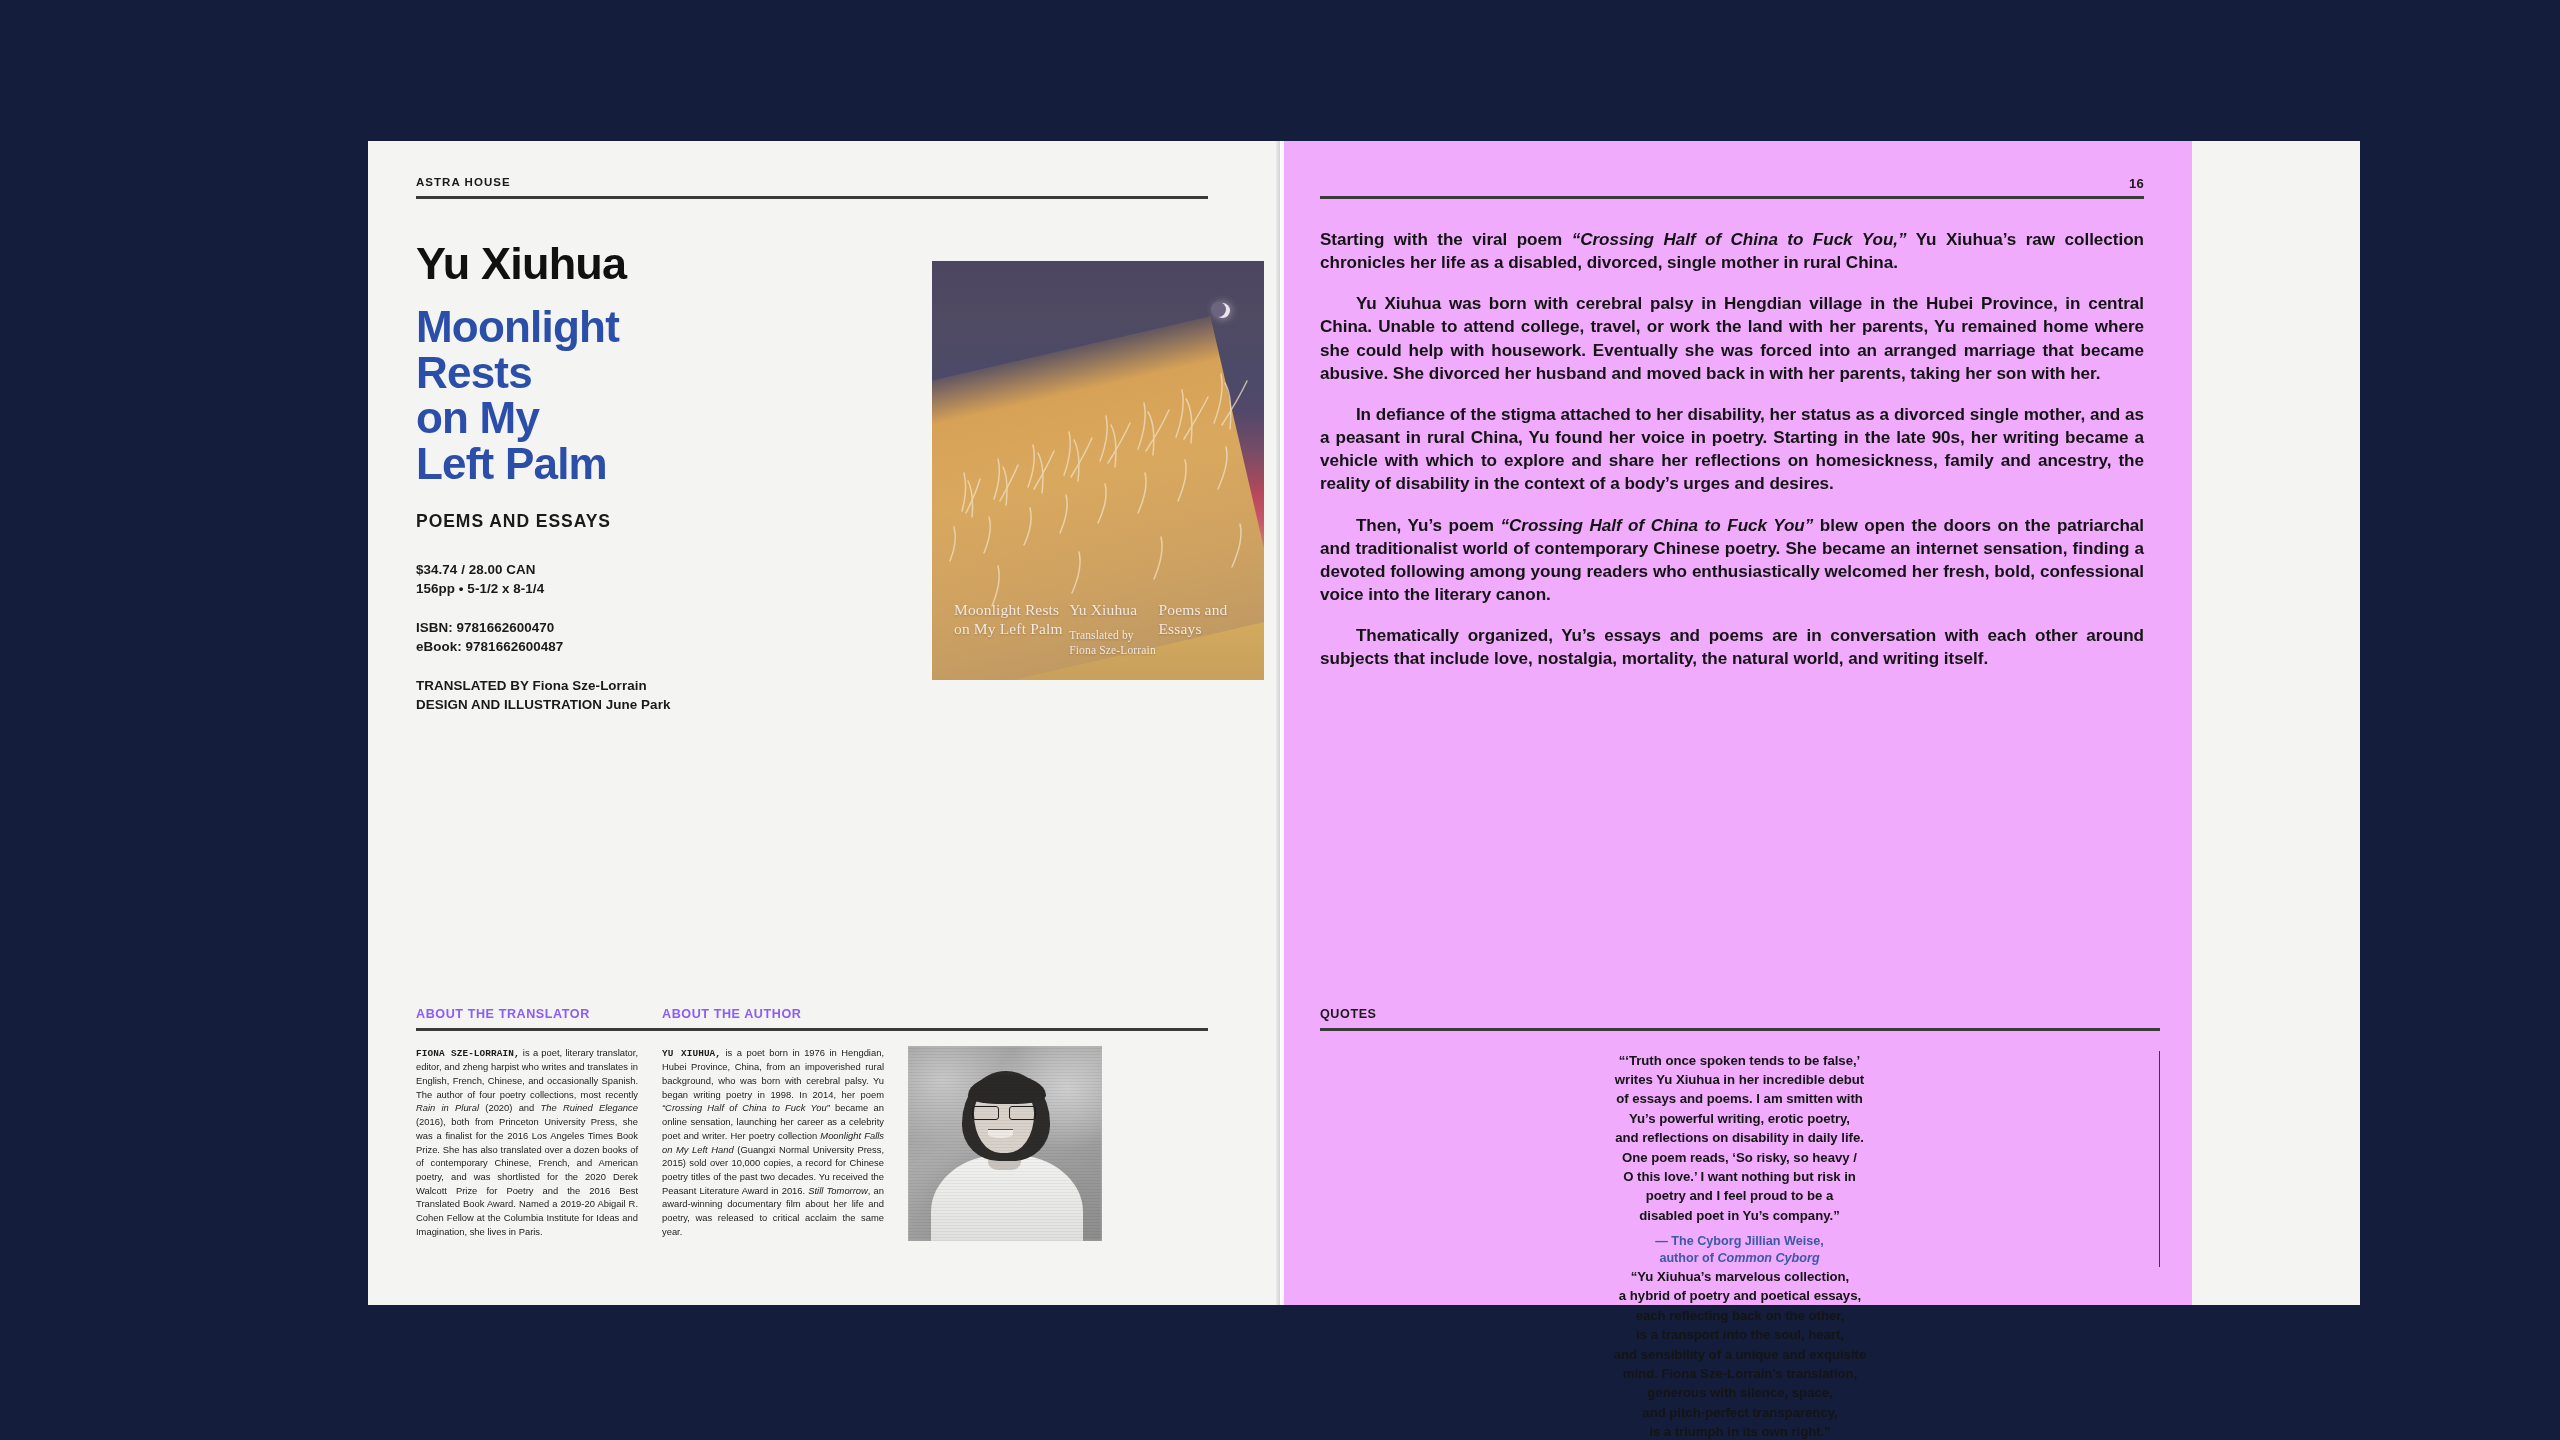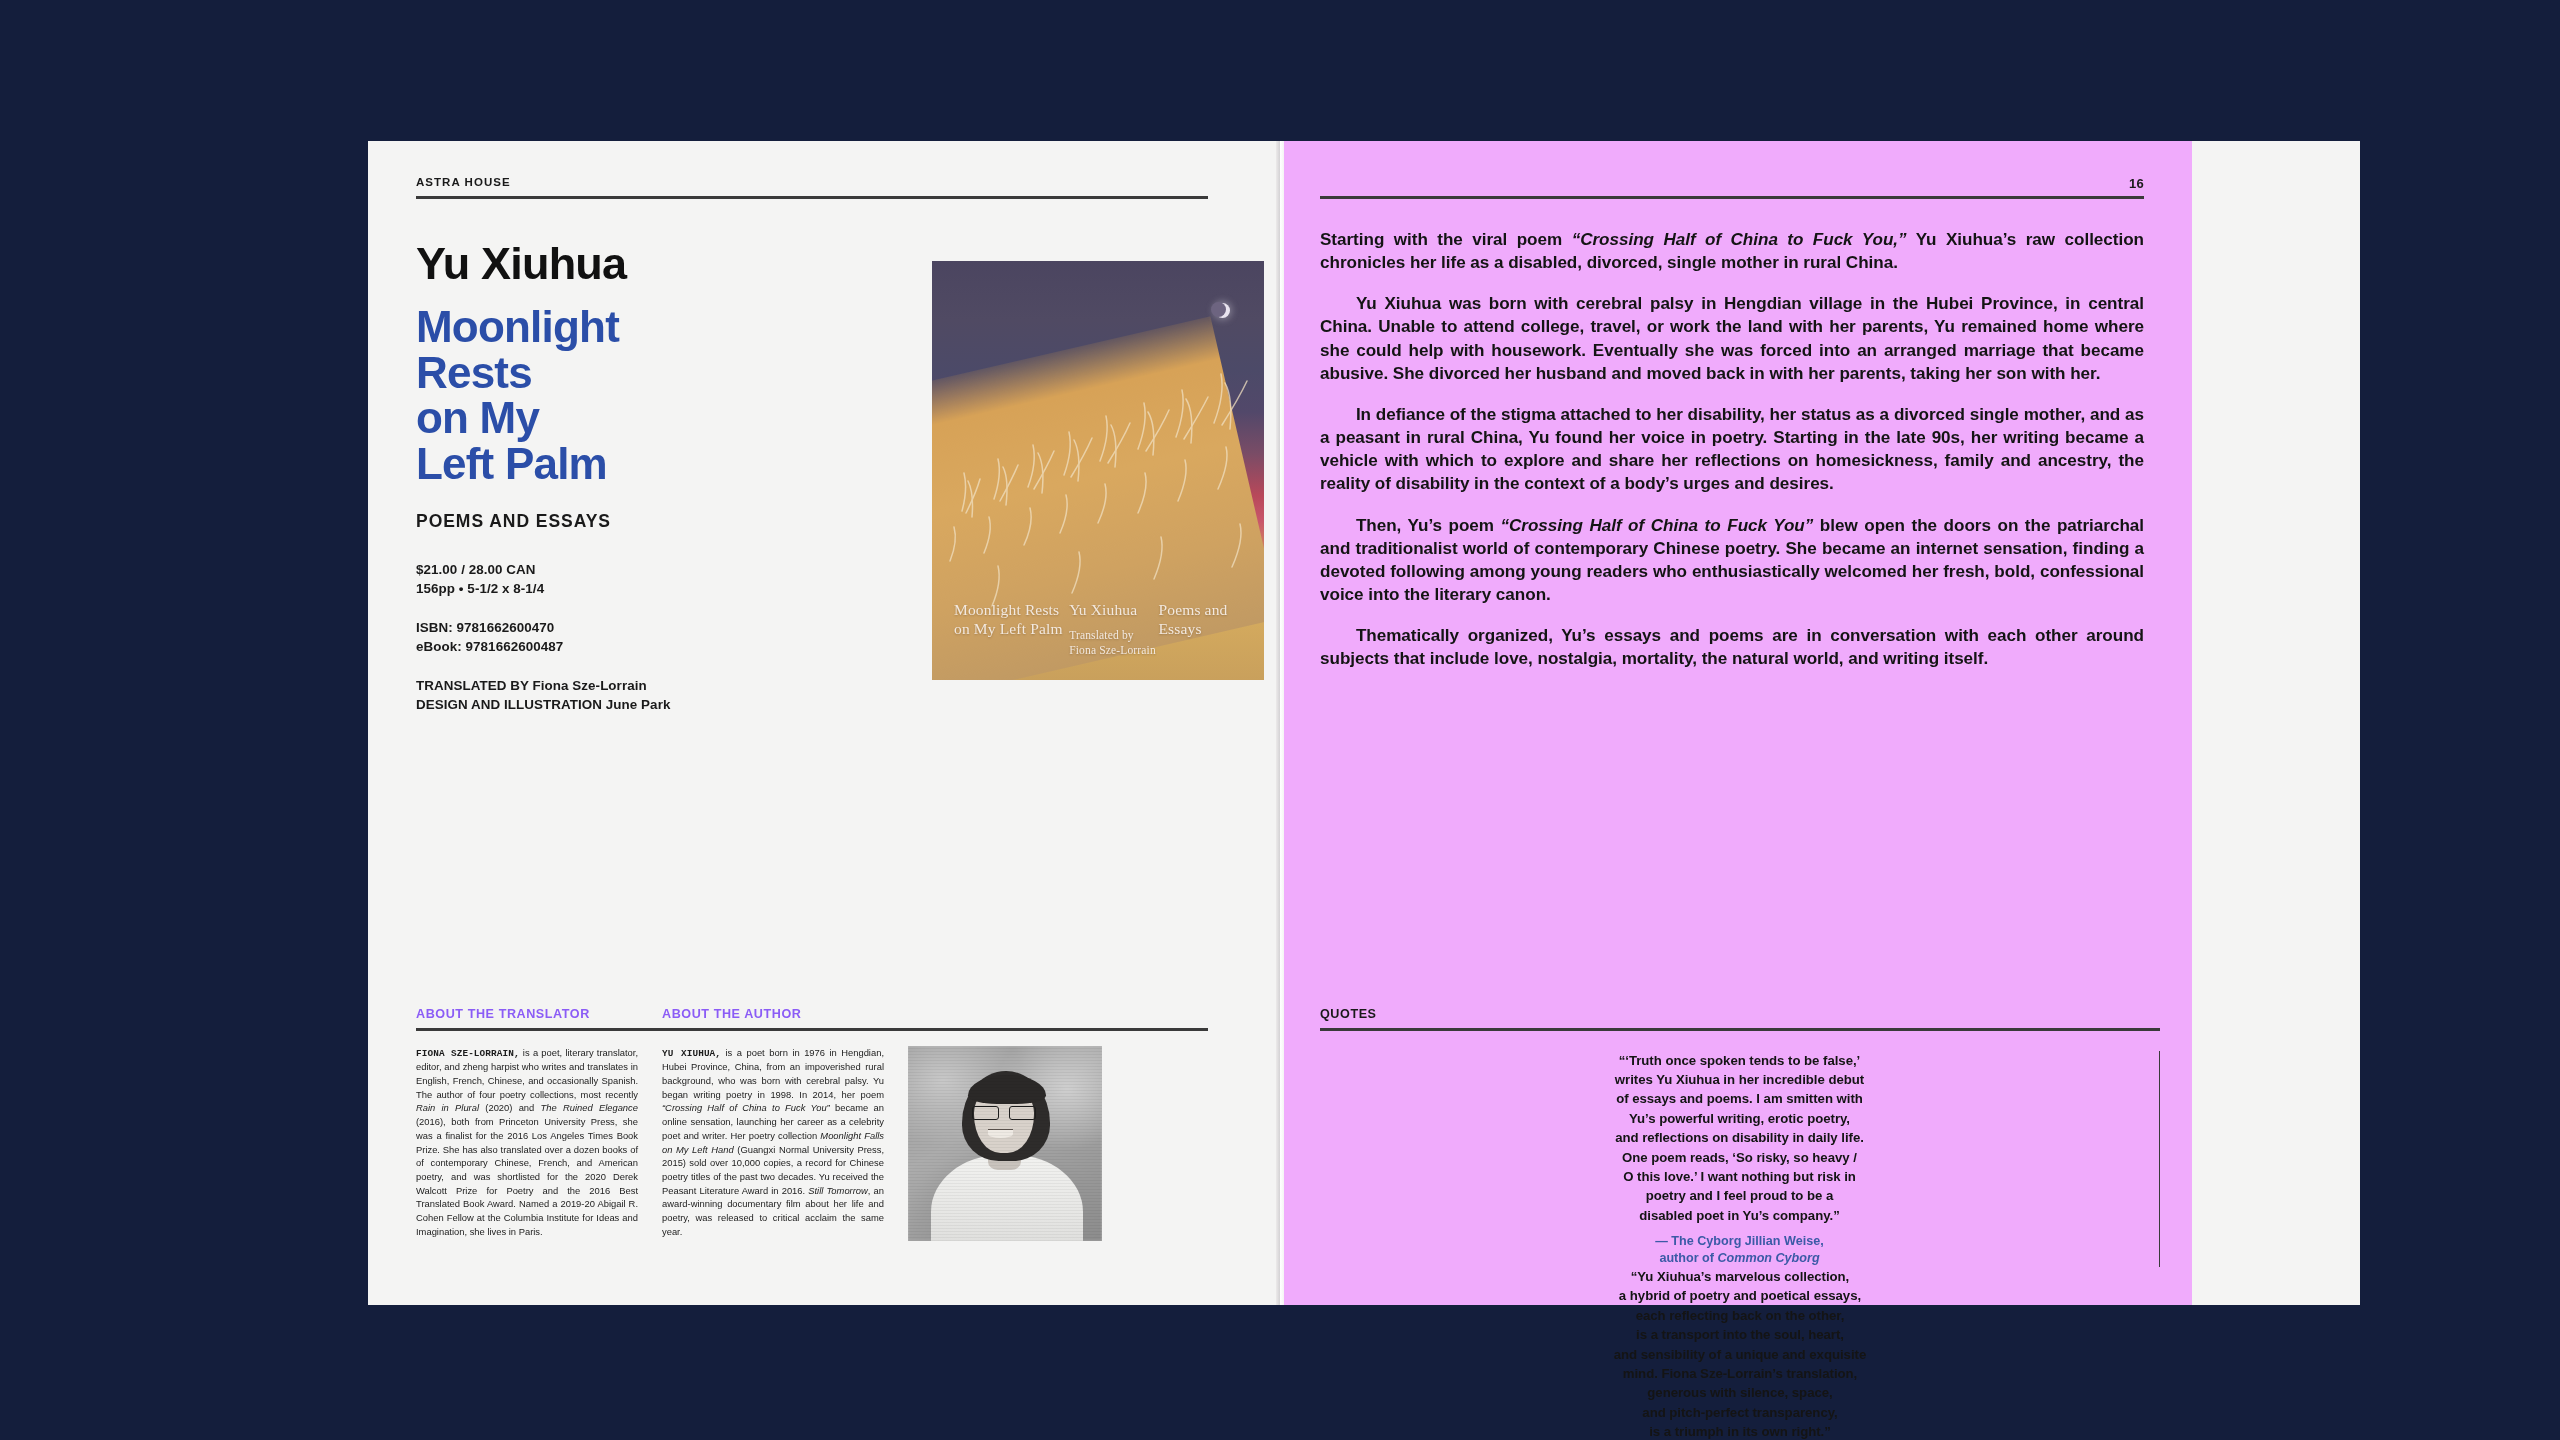--- a/index.html
+++ b/index.html
@@ -420,21 +420,21 @@
       <div class="title-col">
         <h1 class="author-name">Yu Xiuhua</h1>
         <h2 class="book-title">Moonlight
 Rests
 on My
 Left Palm</h2>
         <div class="subtitle">POEMS AND ESSAYS</div>
 
 
         <div class="meta-block">
-          <div>$21.00 / 28.00 CAN</div>
+          <div>$34.74 / 28.00 CAN</div>
           <div>156pp • 5-1/2 x 8-1/4</div>
         </div>
 
         <div class="meta-block">
           <div>ISBN: 9781662600470</div>
           <div>eBook: 9781662600487</div>
         </div>
 
         <div class="meta-block">
           <div>TRANSLATED BY Fiona Sze-Lorrain</div>

